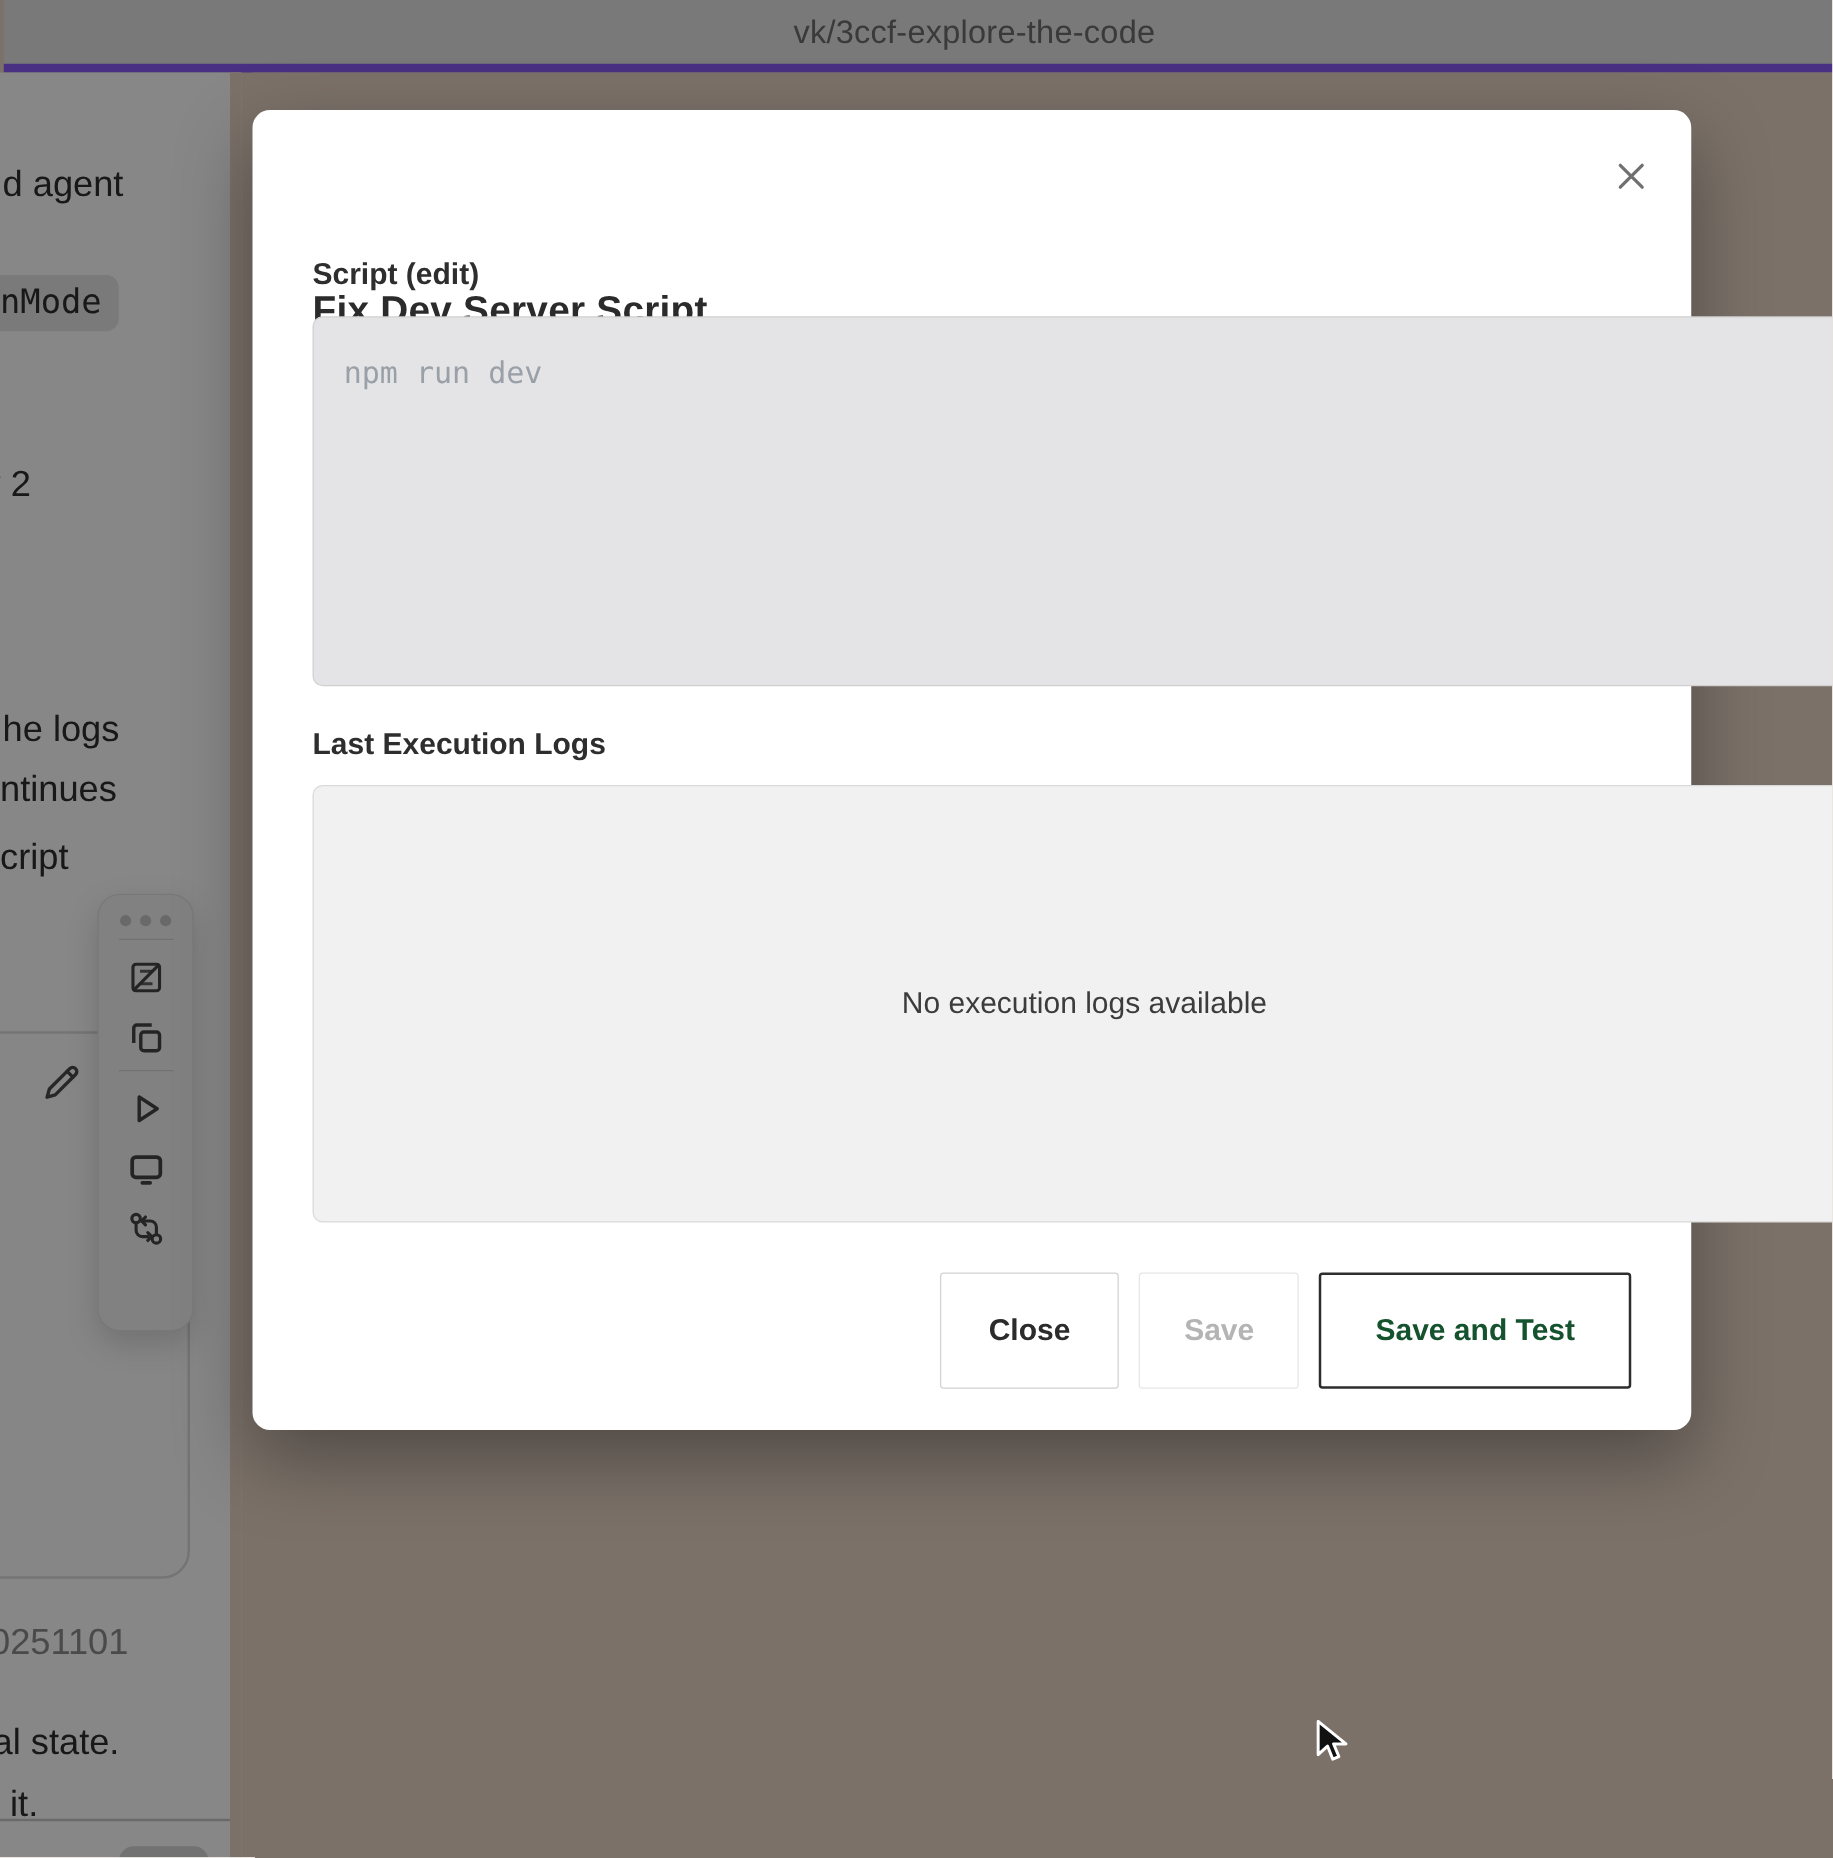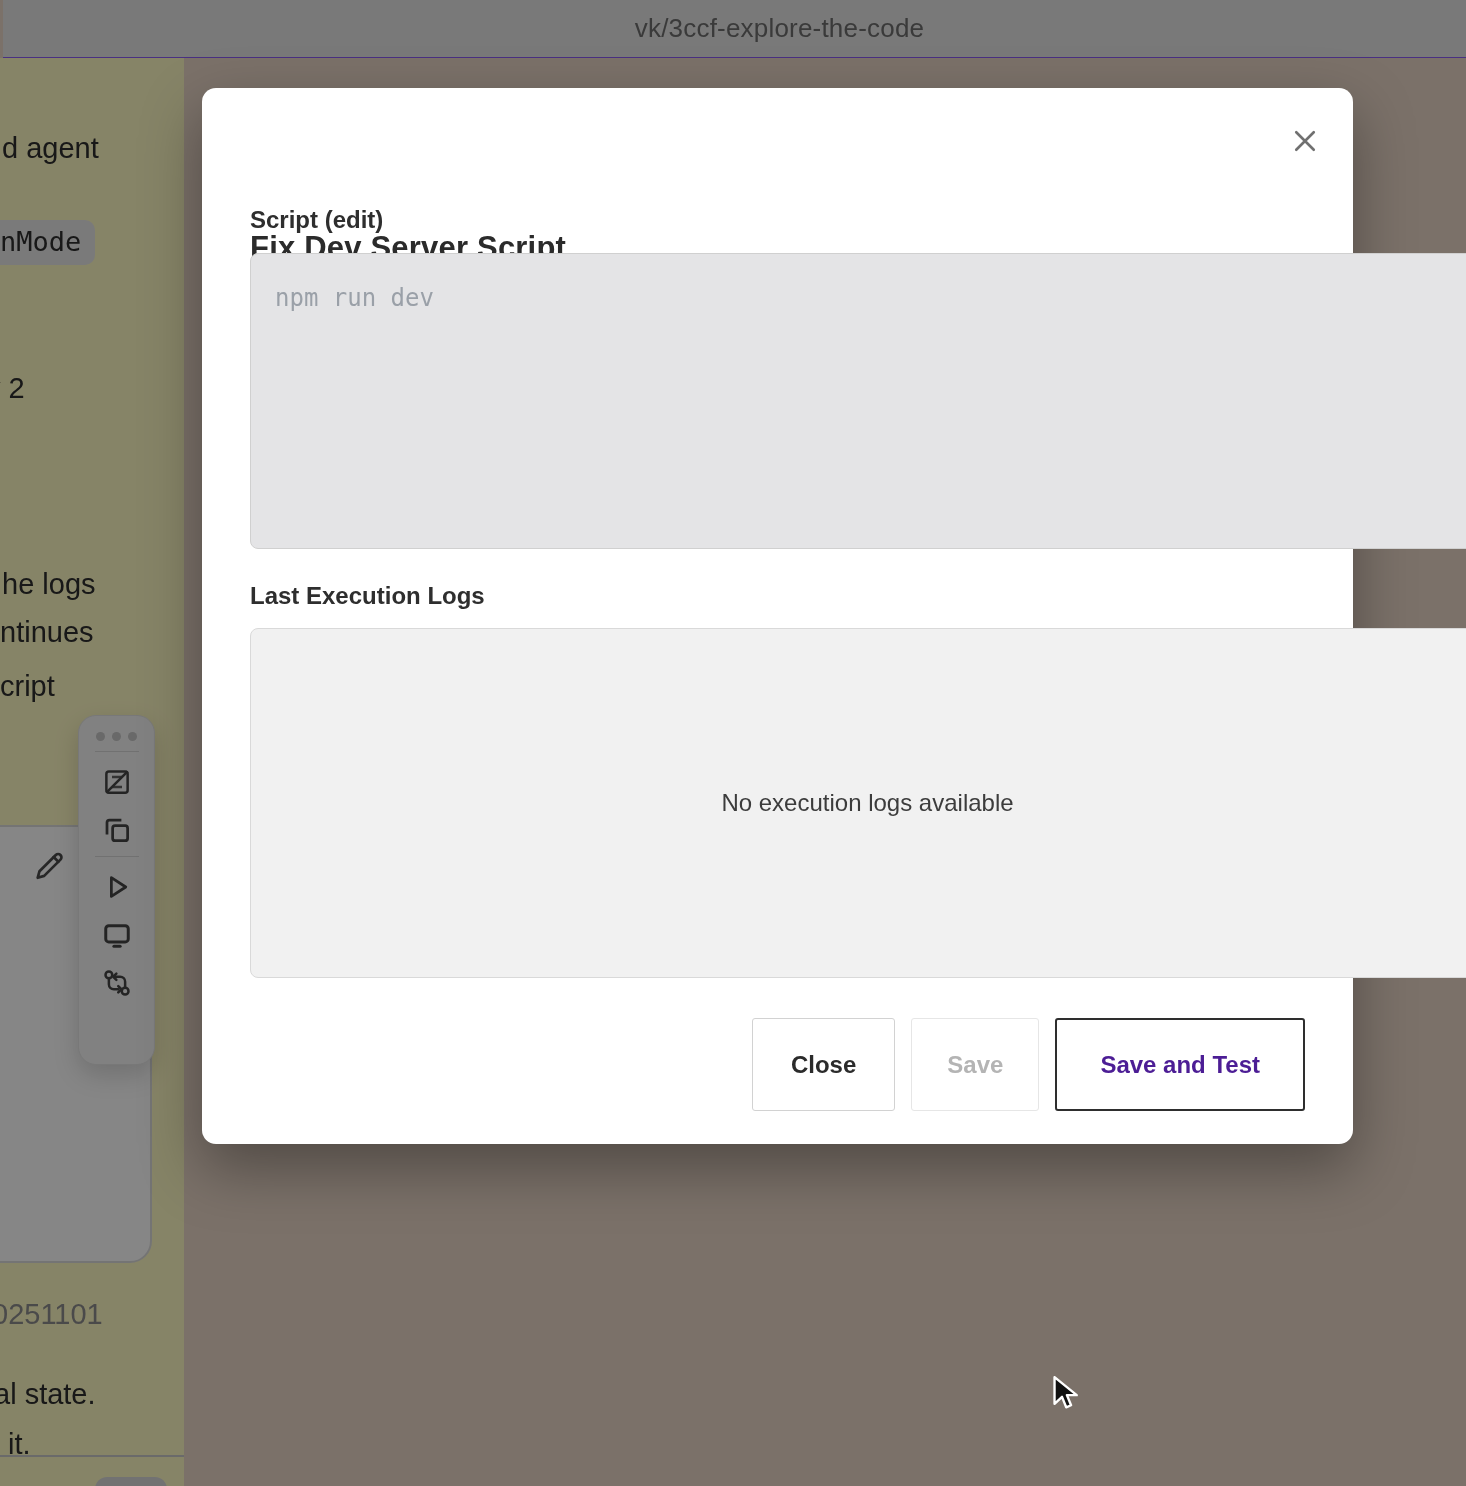--- a/index.html
+++ b/index.html
@@ -2,25 +2,25 @@
 <html><head>
 <meta charset="utf-8">
 <style>
   * { margin:0; padding:0; box-sizing:border-box; }
   html,body { width:1466px; height:1486px; }
   body { font-family:"Liberation Sans", sans-serif; }
   .screen { position:relative; width:1466px; height:1486px; overflow:hidden; background:#e8d5c6; }
 
   
   .topbar { position:absolute; top:0; left:3px; right:0; height:58px; background:#e4e4e4;
-            border-bottom:1px solid #8b5cf6; display:flex; align-items:center; justify-content:center; }
+            border-bottom:7px solid #8b5cf6; display:flex; align-items:center; justify-content:center; }
   .topbar-title { font-size:26px; color:#6e6e6e; padding-left:90px; letter-spacing:0.2px; }
 
   
-  .sidebar { position:absolute; top:58px; left:0; width:193px; height:1428px; background:#fef9c3;
+  .sidebar { position:absolute; top:58px; left:0; width:193px; height:1428px; background:#ffffff;
              border-right:9px solid #e8d5c6; overflow:hidden; }
   .frag { position:absolute; white-space:nowrap; font-size:29px; color:#2e2e2e; }
   .frag-agent     { left:2px;  top:74px; }
   .frag-iteration { left:-14px; top:314px; }
   .frag-plan      { left:2px;  top:510px; }
   .frag-continues { left:0px;  top:558px; }
   .frag-script    { left:0px;  top:612px; }
   .frag-runid     { left:-8px; top:1240px; color:#8d8d8d; }
   .frag-state     { left:-6px; top:1320px; }
   .frag-it        { left:8px;  top:1370px; }
@@ -67,21 +67,21 @@
   .script-input::placeholder { color:#9aa0a8; opacity:1; }
   .logs-box { position:absolute; left:48px; top:540px; width:1235px; height:350px; background:#f1f1f1;
               border:1px solid #d9d9d9; border-radius:8px; display:flex; align-items:center;
               justify-content:center; }
   .logs-empty { font-size:24px; color:#3c3c3c; }
   .modal-footer { position:absolute; right:48px; top:930px; display:flex; gap:16px; }
   .btn { height:93px; background:#fff; font-family:"Liberation Sans", sans-serif; font-size:24px;
          font-weight:600; border-radius:3px; cursor:pointer; }
   .btn-close { padding:0 38px; border:1px solid #d2d2d2; color:#2b2b2b; }
   .btn-save  { padding:0 35px; border:1px solid #e6e6e6; color:#b4b4b4; cursor:default; }
-  .btn-save-test { padding:0 43px; border:2px solid #2e2e2e; color:#4c1d95; }
+  .btn-save-test { padding:0 43px; border:2px solid #2e2e2e; color:#14532d; }
 
   
   .cursor { position:absolute; left:1052px; top:1376px; z-index:30; pointer-events:none; }
 </style>
 </head>
 <body>
 
 <div class="screen">
 
   <div class="topbar">

